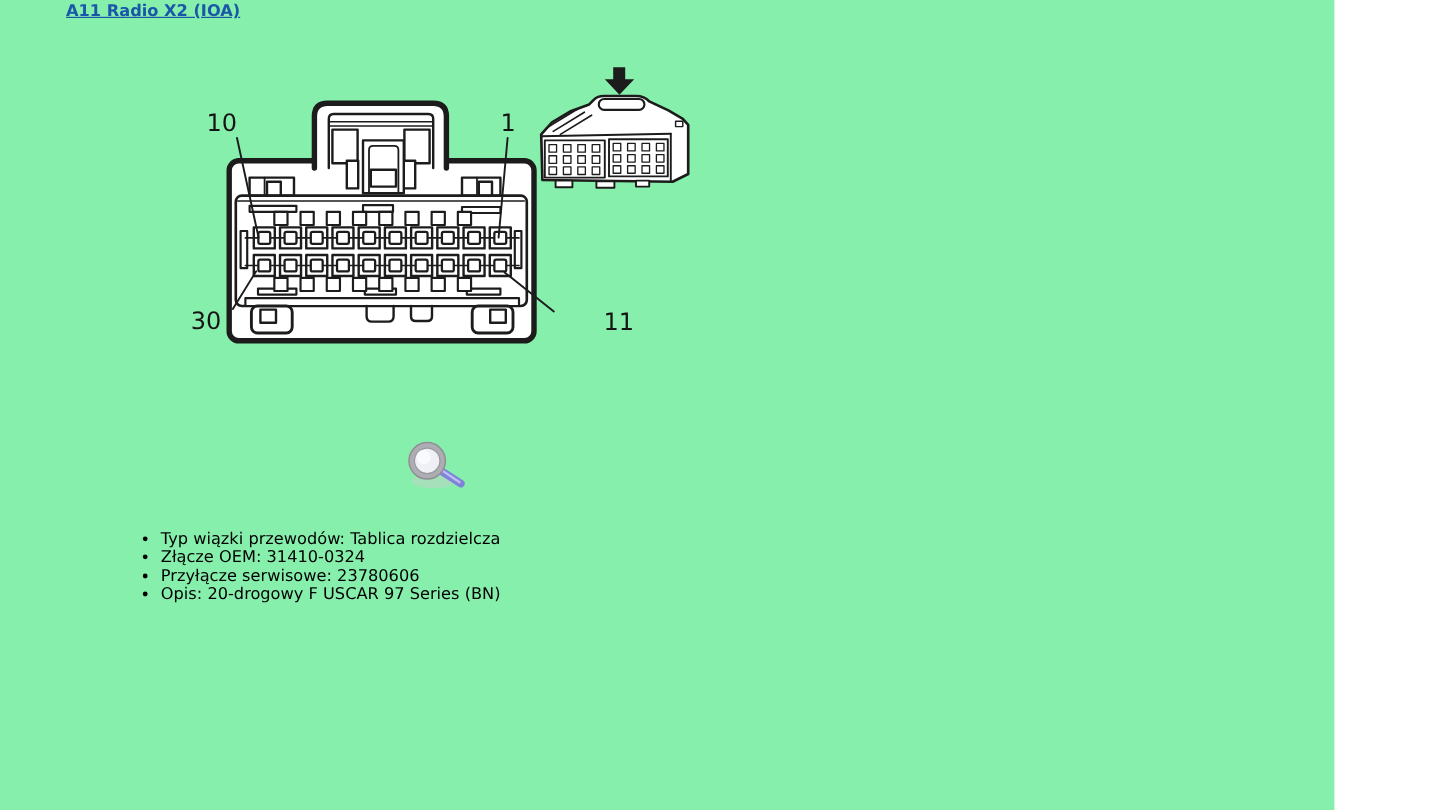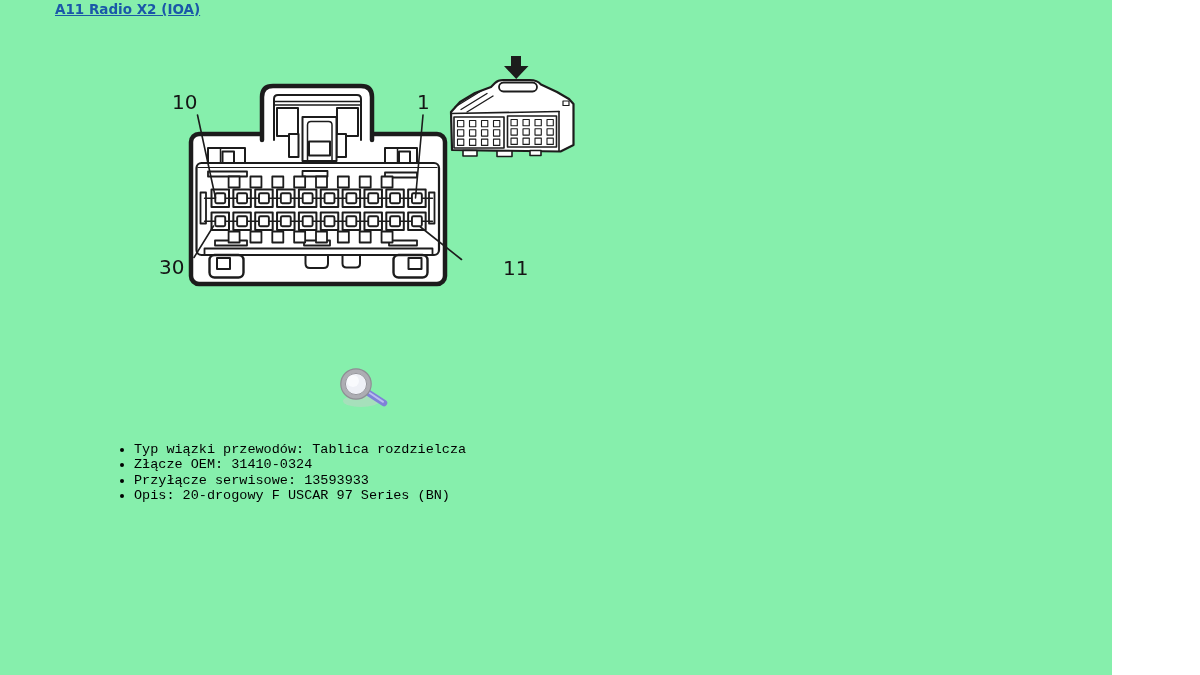--- a/index.html
+++ b/index.html
@@ -9,21 +9,21 @@
         color:var(--link,#1a57a8);text-decoration:underline;cursor:pointer;}
   .diagram{position:absolute;left:150px;top:45px;width:470px;height:260px;}
   .pin-label{position:absolute;font-size:20px;line-height:21px;color:#151515;}
   .lbl-10{left:172px;top:92px;}
   .lbl-1{left:417px;top:92px;}
   .lbl-20{left:159px;top:257px;}
   .lbl-11{left:461px;top:258px;margin-left:42px;}
   .magnifier{position:absolute;left:334px;top:368px;width:58px;height:44px;cursor:pointer;}
   .info{position:absolute;left:97px;top:431px;width:520px;}
   .info-heading{font-size:13.5px;font-weight:bold;}
-  .info ul{margin:11px 0 0 0;padding-left:37px;list-style:disc;font-family:Liberation Mono, monospace;}
+  .info ul{margin:11px 0 0 0;padding-left:37px;list-style:disc;}
   .info li{font-size:13.5px;line-height:15.4px;margin:0;padding:0;}
 </style>
 </head>
 <body>
 
 <div class="page">
 
   <a class="title-link" href="#">A11 Radio X2 (IOA)</a>
 
   <svg class="diagram" viewBox="150 45 470 260" xmlns="http://www.w3.org/2000/svg">
@@ -200,17 +200,17 @@
     <circle cx="22" cy="16" r="13" fill="#eef0f6" stroke="#adadb3" stroke-width="4.5"></circle>
     <circle cx="22" cy="16" r="15.2" fill="none" stroke="#8e8e94" stroke-width="1.2"></circle>
     <circle cx="22" cy="16" r="10.6" fill="none" stroke="#97979d" stroke-width="1"></circle>
     <circle cx="19" cy="13" r="6" fill="#fafbfe" opacity="0.9"></circle>
   </svg>
 
   <div class="info">
     <ul>
       <li>Typ wiązki przewodów: Tablica rozdzielcza</li>
       <li>Złącze OEM: 31410-0324</li>
-      <li>Przyłącze serwisowe: 13593933</li>
+      <li>Przyłącze serwisowe: 23780606</li>
       <li>Opis: 20-drogowy F USCAR 97 Series (BN)</li>
     </ul>
   </div>
 </div>
 
 </body></html>

